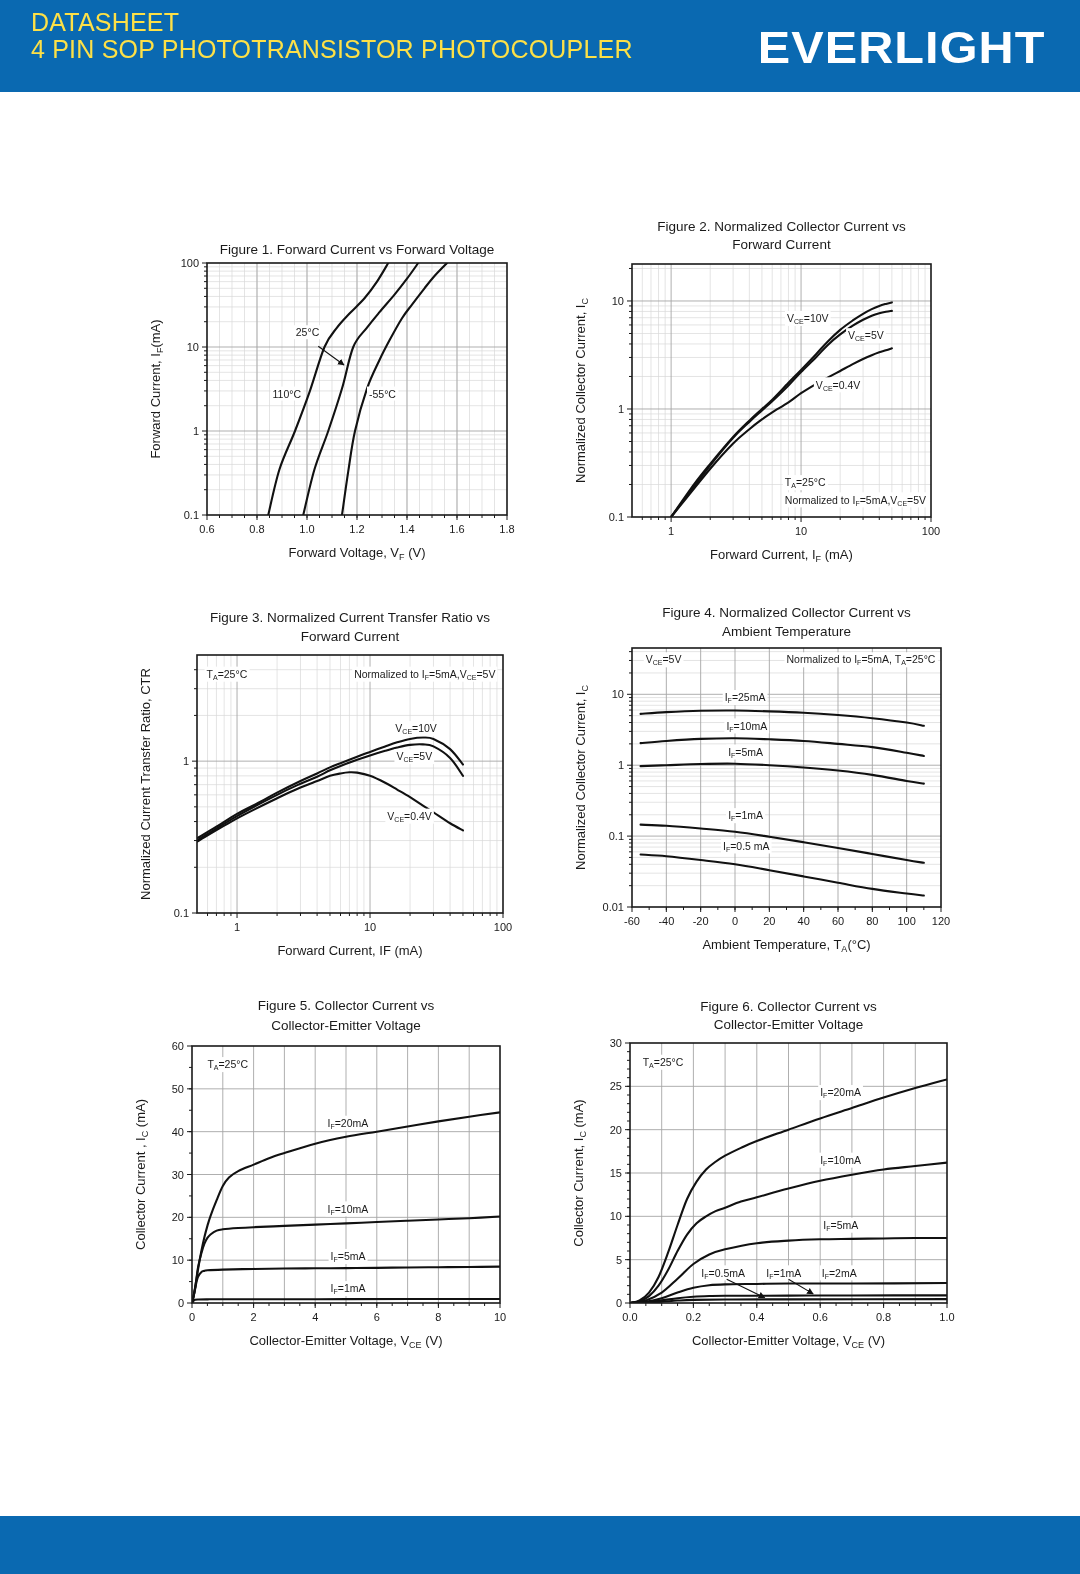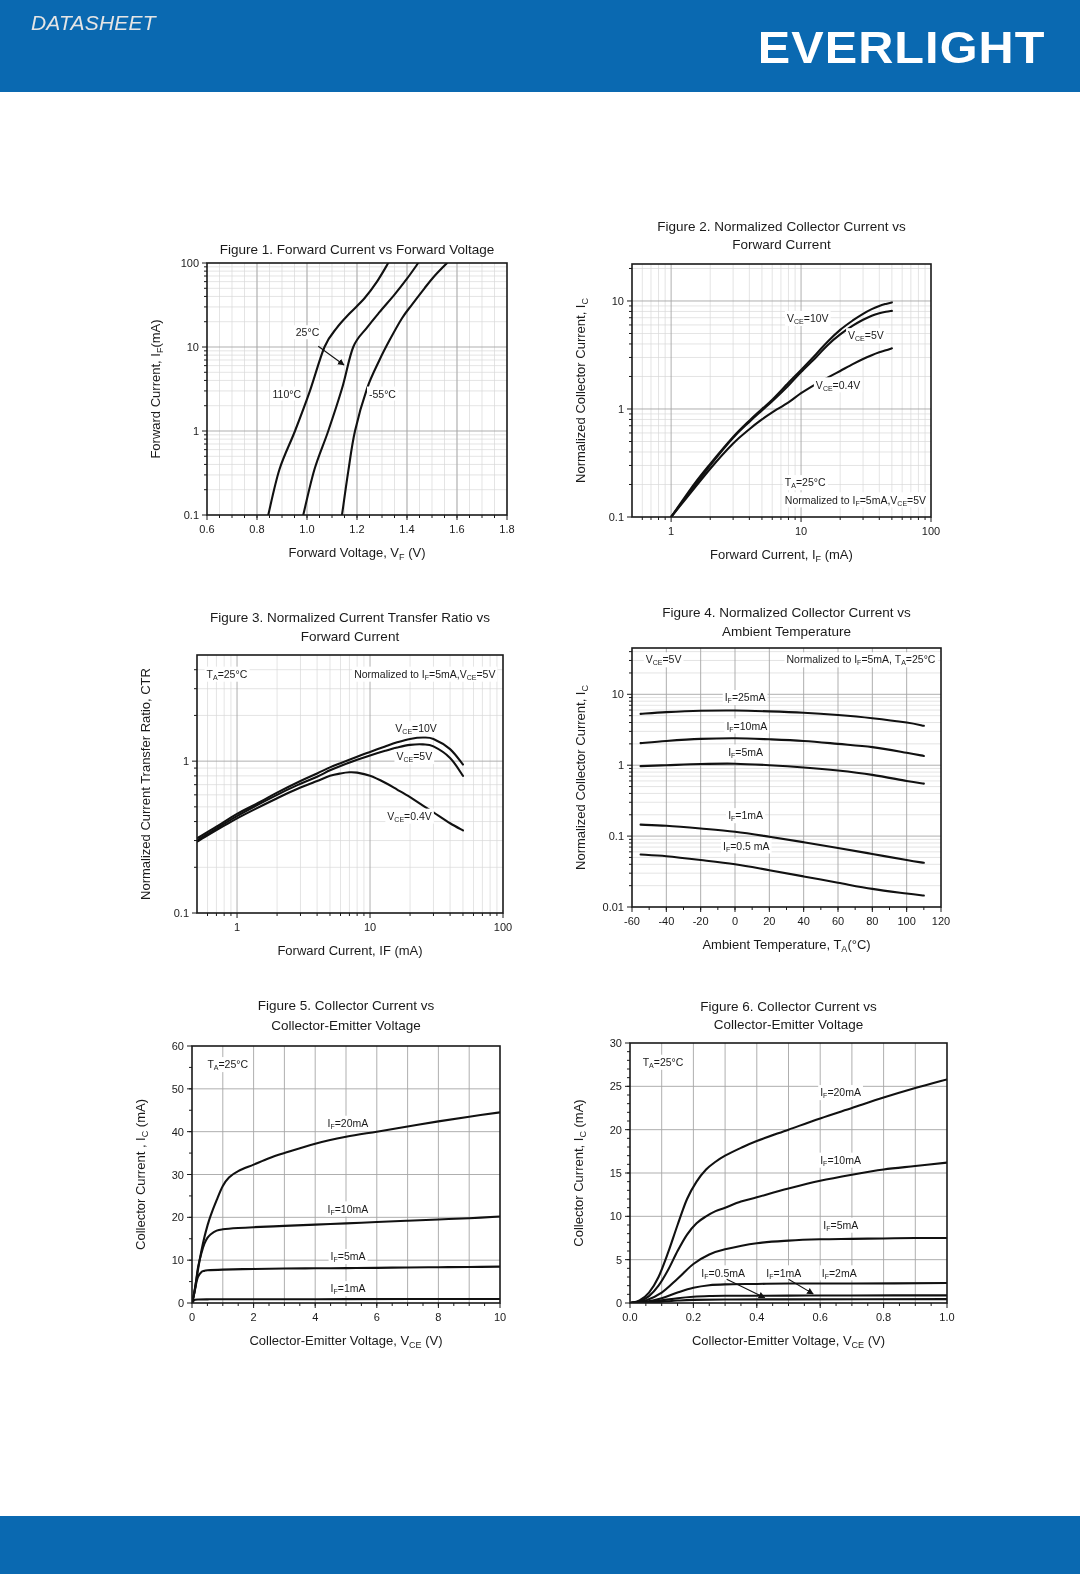--- a/index.html
+++ b/index.html
@@ -1,32 +1,33 @@
 <!DOCTYPE html>
 <html><head>
 <meta charset="utf-8">
 <style>
   html,body{margin:0;padding:0;background:#e8e8e8;}
   .page{position:relative;width:1080px;height:1574px;background:#ffffff;overflow:hidden;
         font-family:"Liberation Sans", sans-serif;}
   .topbar{position:absolute;left:0;top:0;width:1080px;height:92px;}
-  .head-text{position:absolute;left:31px;top:9px;color:#e5e5e5;font-size:21px;line-height:27px;font-weight:500;letter-spacing:.2px;font-style:italic;}
+  .head-text{position:absolute;left:31px;top:9px;color:#fde047;font-size:25px;line-height:27px;font-weight:500;letter-spacing:.2px;}
   .logo{position:absolute;right:34px;top:22px;color:#ffffff;font-size:45px;font-weight:800;
         letter-spacing:1px;transform:scaleX(1.08);transform-origin:right center;}
   .bottombar{position:absolute;left:0;top:1516px;width:1080px;height:58px;}
   figure.figure{position:absolute;margin:0;padding:0;}
   svg text{fill:#1a1a1a;}
 </style>
 </head>
 <body>
 
 <div class="page">
   <header class="topbar" style="background: rgb(10, 105, 177);">
     <div class="head-text">
       <span style="display:block">DATASHEET</span>
+      <span style="display:block">4 PIN SOP PHOTOTRANSISTOR PHOTOCOUPLER</span>
     </div>
     <div class="logo">EVERLIGHT</div>
   </header>
 
   <figure class="figure" style="left:139px;top:234px;">
     <svg width="396" height="343" viewBox="0 0 396 343">
         <defs>
           <clipPath id="clip-fig1">
             <rect x="68" y="29" width="300" height="252"></rect>
           </clipPath>

